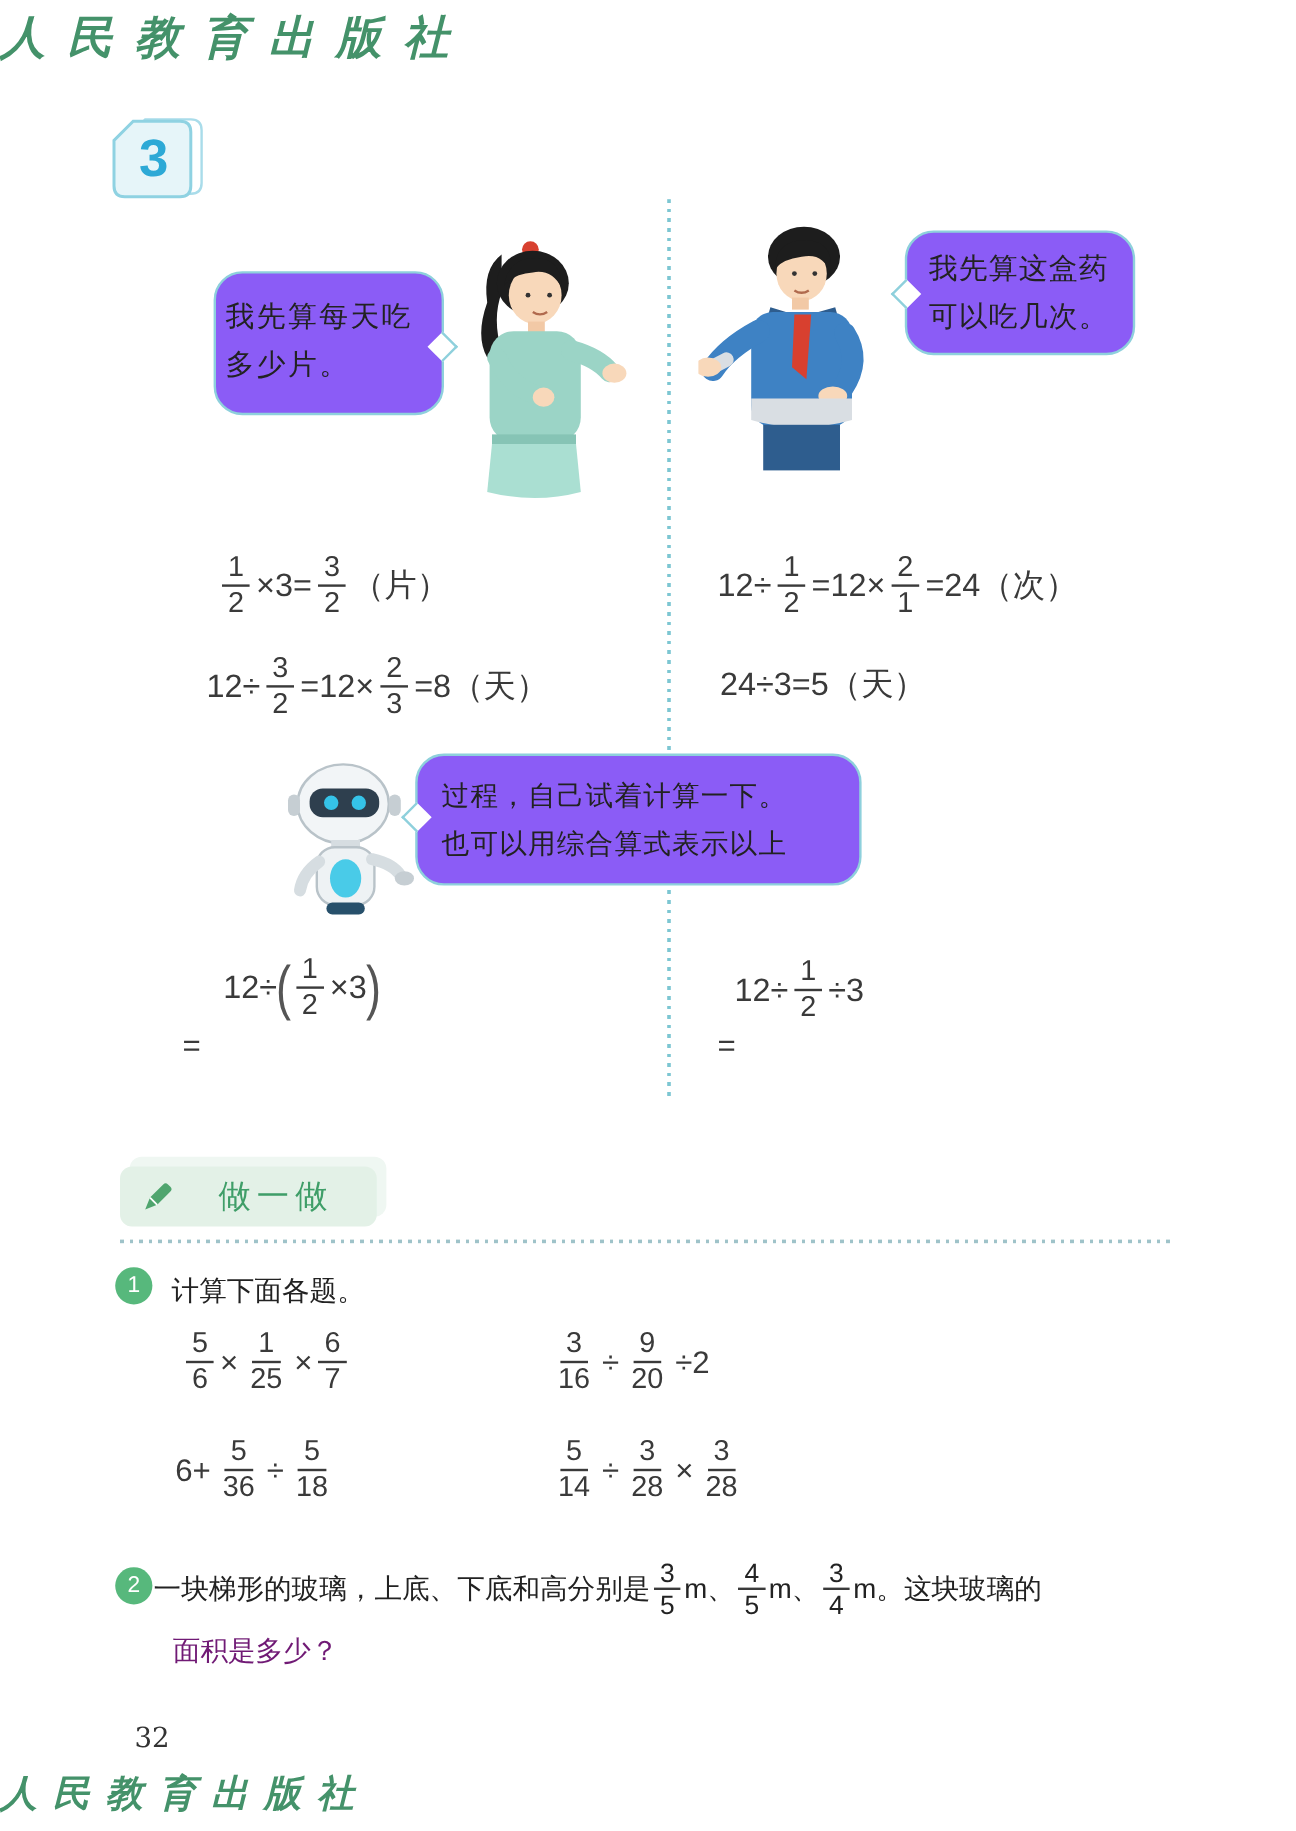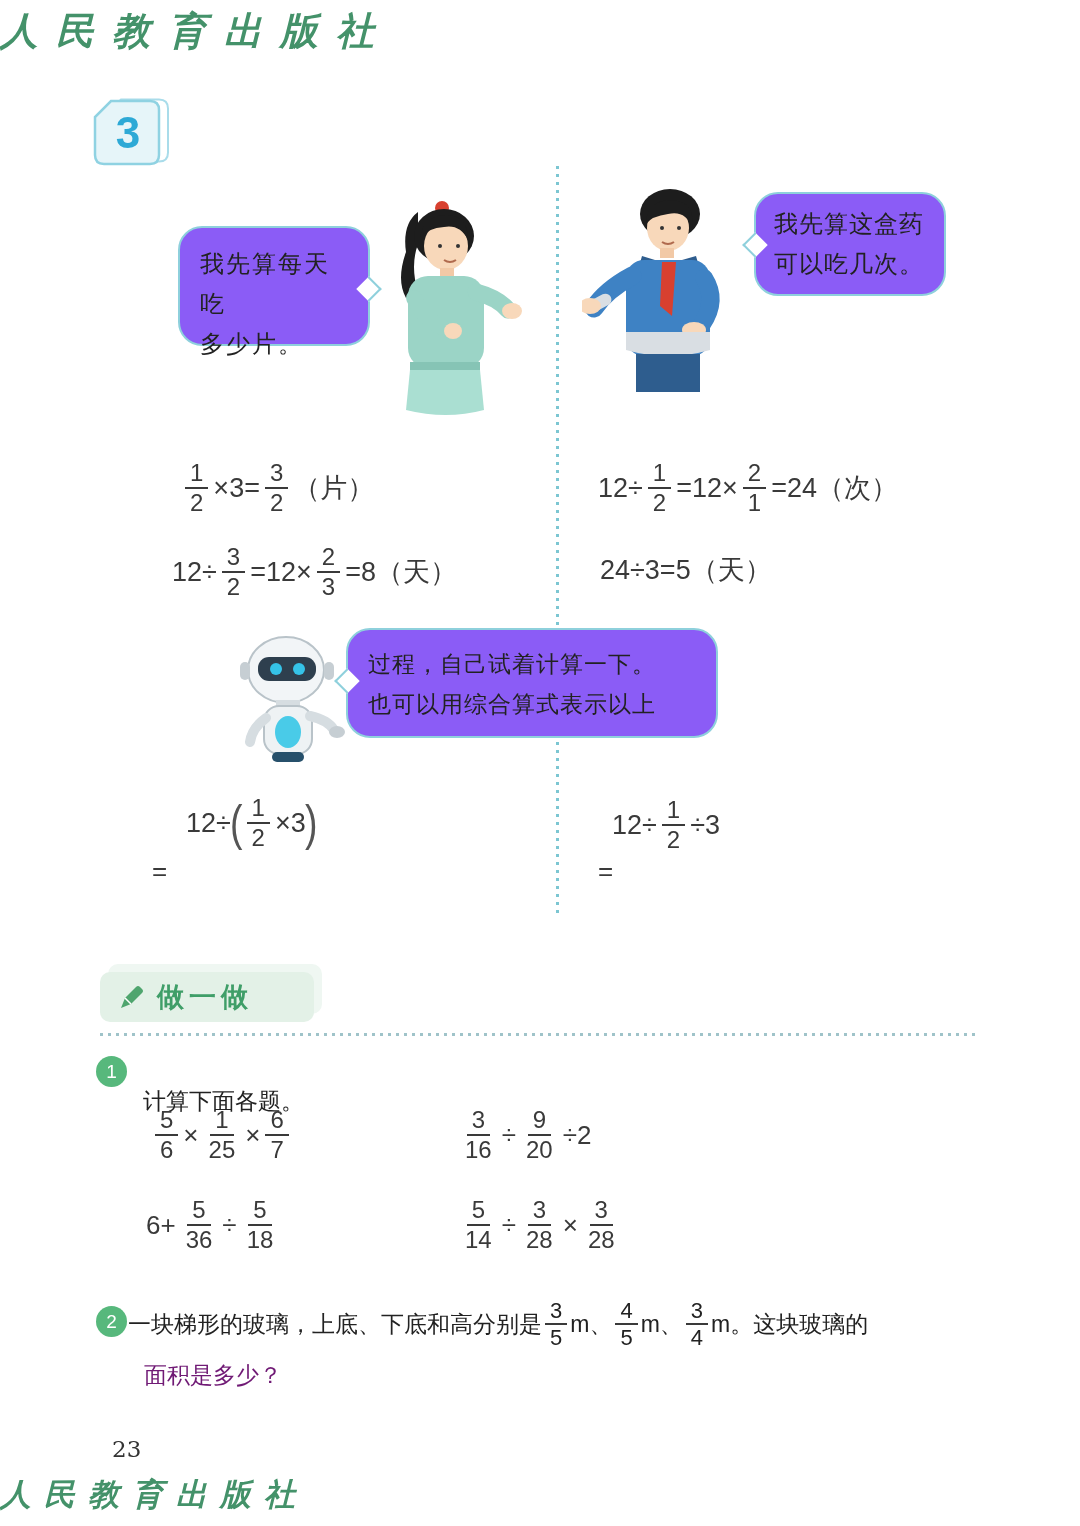--- a/index.html
+++ b/index.html
@@ -24,21 +24,21 @@
   .divider-v{position:absolute;left:556px;top:166px;height:748px;width:3px;z-index:1;
              background-image:repeating-linear-gradient(to bottom,#7cc6d2 0 3px,transparent 3px 8px);}
 
   
   .bubble{position:absolute;background:#8b5cf6;border:2px solid #8ed0dc;border-radius:24px;
           font-family:"DejaVu Serif",serif;color:#222;z-index:3;box-sizing:border-box;}
   .bubble .bline{display:block;}
   .tail{position:absolute;width:16px;height:16px;background:#fff;z-index:4;}
   .tail-right{right:-10px;top:52px;border-top:2px solid #8ed0dc;border-right:2px solid #8ed0dc;transform:rotate(45deg);}
   .tail-left{left:-10px;top:42px;border-bottom:2px solid #8ed0dc;border-left:2px solid #8ed0dc;transform:rotate(45deg);}
-  .girl-bubble{left:178px;top:226px;width:192px;height:120px;padding:16px 20px;font-size:24px;line-height:40px;letter-spacing:2px;}
+  .girl-bubble{left:178px;top:226px;width:192px;height:120px;padding:16px 8px;font-size:24px;line-height:40px;letter-spacing:2px;}
   .boy-bubble{left:754px;top:192px;width:192px;height:104px;padding:10px 18px;font-size:24px;line-height:40px;letter-spacing:1px;}
   .robot-bubble{left:346px;top:628px;width:372px;height:110px;padding:14px 20px;font-size:23px;line-height:40px;letter-spacing:1px;}
 
   
   .figure{position:absolute;z-index:2;}
   .girl-fig{left:356px;top:194px;}
   .boy-fig{left:582px;top:184px;}
   .robot-fig{left:232px;top:632px;}
 
   
@@ -54,30 +54,30 @@
   .eq-cl{left:186px;top:786px;height:74px;}
   .eq-cr{left:612px;top:790px;height:70px;}
   .eq-eq{font-size:26px;color:#3a3a3a;position:absolute;z-index:2;}
   .eq-cl-eq{left:152px;top:856px;}
   .eq-cr-eq{left:598px;top:856px;}
 
   
   .practice-box{position:absolute;left:100px;top:972px;width:214px;height:50px;background:#e3f1e7;
                 border-radius:10px;display:flex;align-items:center;gap:12px;padding-left:18px;
                 box-sizing:border-box;box-shadow:8px -8px 0 0 #eff7f2;z-index:2;}
-  .practice-title{color:#3f9e68;font-size:27px;font-weight:bold;letter-spacing:5px;font-family:"DejaVu Serif",serif;}
+  .practice-title{color:#3f9e68;font-size:27px;font-weight:normal;letter-spacing:5px;font-family:"DejaVu Serif",serif;margin-left:25px;}
   .dotted-h{position:absolute;left:100px;top:1033px;width:880px;height:3px;
             background-image:repeating-linear-gradient(to right,#9fc3c9 0 3px,transparent 3px 8px);}
 
   .circle-num{position:absolute;width:31px;height:31px;border-radius:50%;background:#57b87c;color:#fff;
               display:flex;align-items:center;justify-content:center;font-size:19px;z-index:2;}
   .c1{left:96px;top:1056px;}
   .c2{left:96px;top:1306px;}
   .prompt{position:absolute;font-size:23px;color:#222;z-index:2;}
-  .ex1-prompt{left:143px;top:1060px;margin-top:26px;}
+  .ex1-prompt{left:143px;top:1060px;}
   .ex-expr{font-size:26px;}
   .ex-a{left:150px;top:1102px;height:66px;}
   .ex-b{left:455px;top:1102px;height:66px;}
   .ex-c{left:146px;top:1192px;height:66px;}
   .ex-d{left:455px;top:1192px;height:66px;}
   .ex2-line1{left:128px;top:1292px;height:64px;font-size:23px;color:#222;}
   .ex2-line1 .frac{font-size:22px;margin:0 3px;}
   .ex2-line1 .frac .fnum{border-bottom-width:2px;}
   .ex2-line2{position:absolute;left:144px;top:1360px;font-size:23px;color:#701a75;z-index:2;}
 
@@ -200,16 +200,16 @@
   <div class="prompt ex1-prompt">计算下面各题。</div>
   <div class="eq ex-expr ex-a"><span class="frac"><span class="fnum">5</span><span class="fden">6</span></span><span class="t">×</span><span class="frac"><span class="fnum">1</span><span class="fden">25</span></span><span class="t">×</span><span class="frac"><span class="fnum">6</span><span class="fden">7</span></span></div>
   <div class="eq ex-expr ex-b"><span class="frac"><span class="fnum">3</span><span class="fden">16</span></span><span class="t">÷</span><span class="frac"><span class="fnum">9</span><span class="fden">20</span></span><span class="t">÷2</span></div>
   <div class="eq ex-expr ex-c"><span class="t">6+</span><span class="frac"><span class="fnum">5</span><span class="fden">36</span></span><span class="t">÷</span><span class="frac"><span class="fnum">5</span><span class="fden">18</span></span></div>
   <div class="eq ex-expr ex-d"><span class="frac"><span class="fnum">5</span><span class="fden">14</span></span><span class="t">÷</span><span class="frac"><span class="fnum">3</span><span class="fden">28</span></span><span class="t">×</span><span class="frac"><span class="fnum">3</span><span class="fden">28</span></span></div>
 
   <div class="circle-num c2">2</div>
   <div class="eq ex2-line1"><span class="t">一块梯形的玻璃，上底、下底和高分别是</span><span class="frac"><span class="fnum">3</span><span class="fden">5</span></span><span class="t">m、</span><span class="frac"><span class="fnum">4</span><span class="fden">5</span></span><span class="t">m、</span><span class="frac"><span class="fnum">3</span><span class="fden">4</span></span><span class="t">m。这块玻璃的</span></div>
   <div class="ex2-line2">面积是多少？</div>
 
-  <div class="page-num">23</div>
+  <div class="page-num">32</div>
   <div class="watermark wm-bottom">人民教育出版社</div>
 
 </div>
 
 </body></html>

